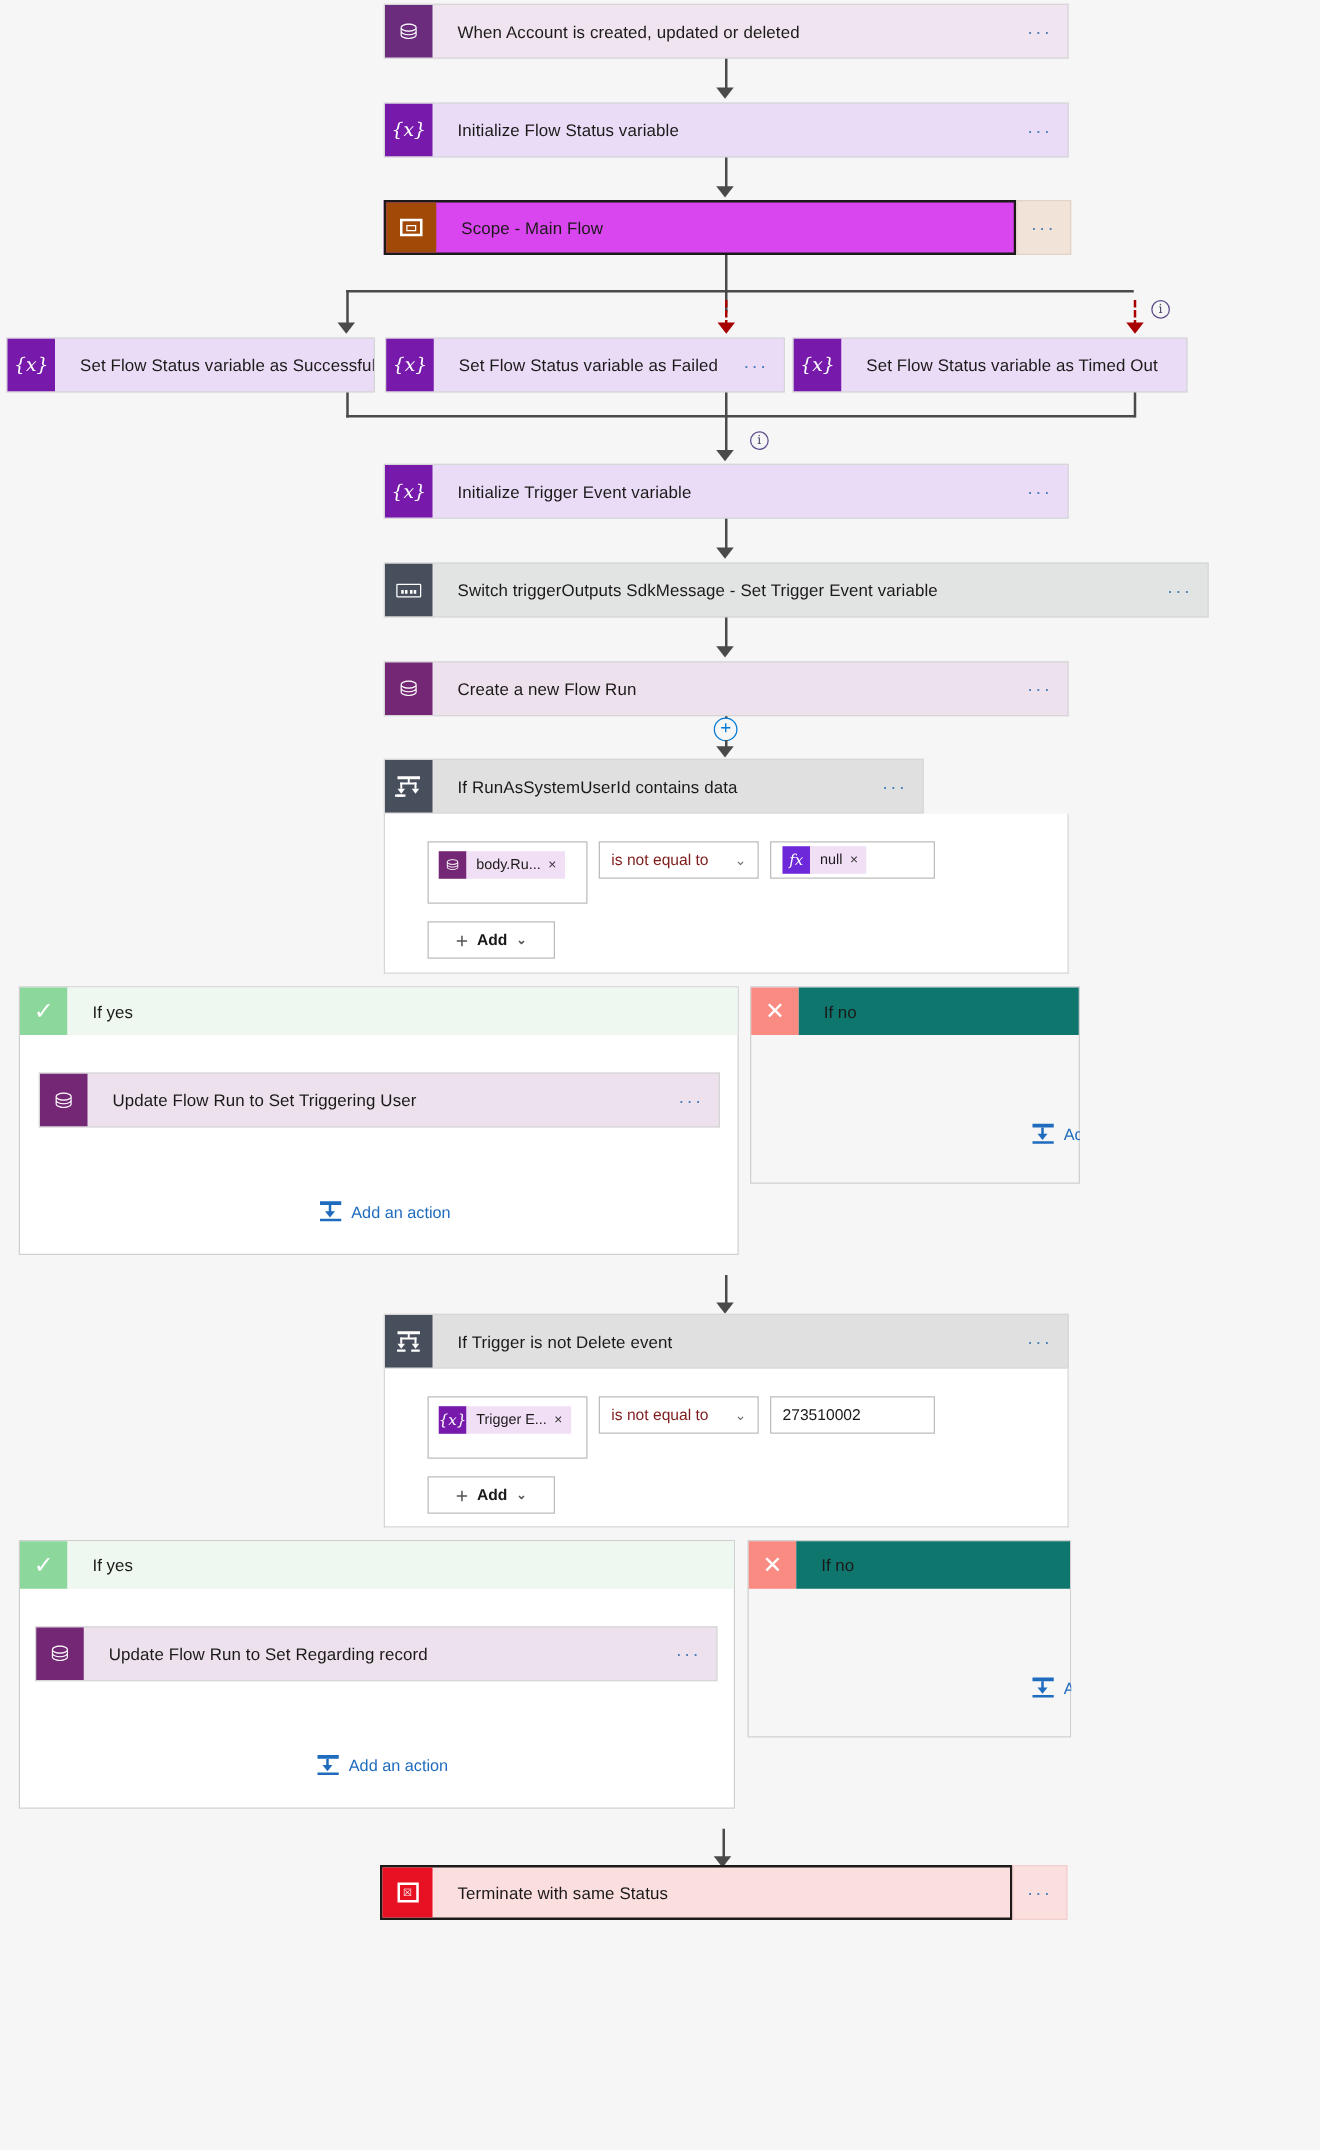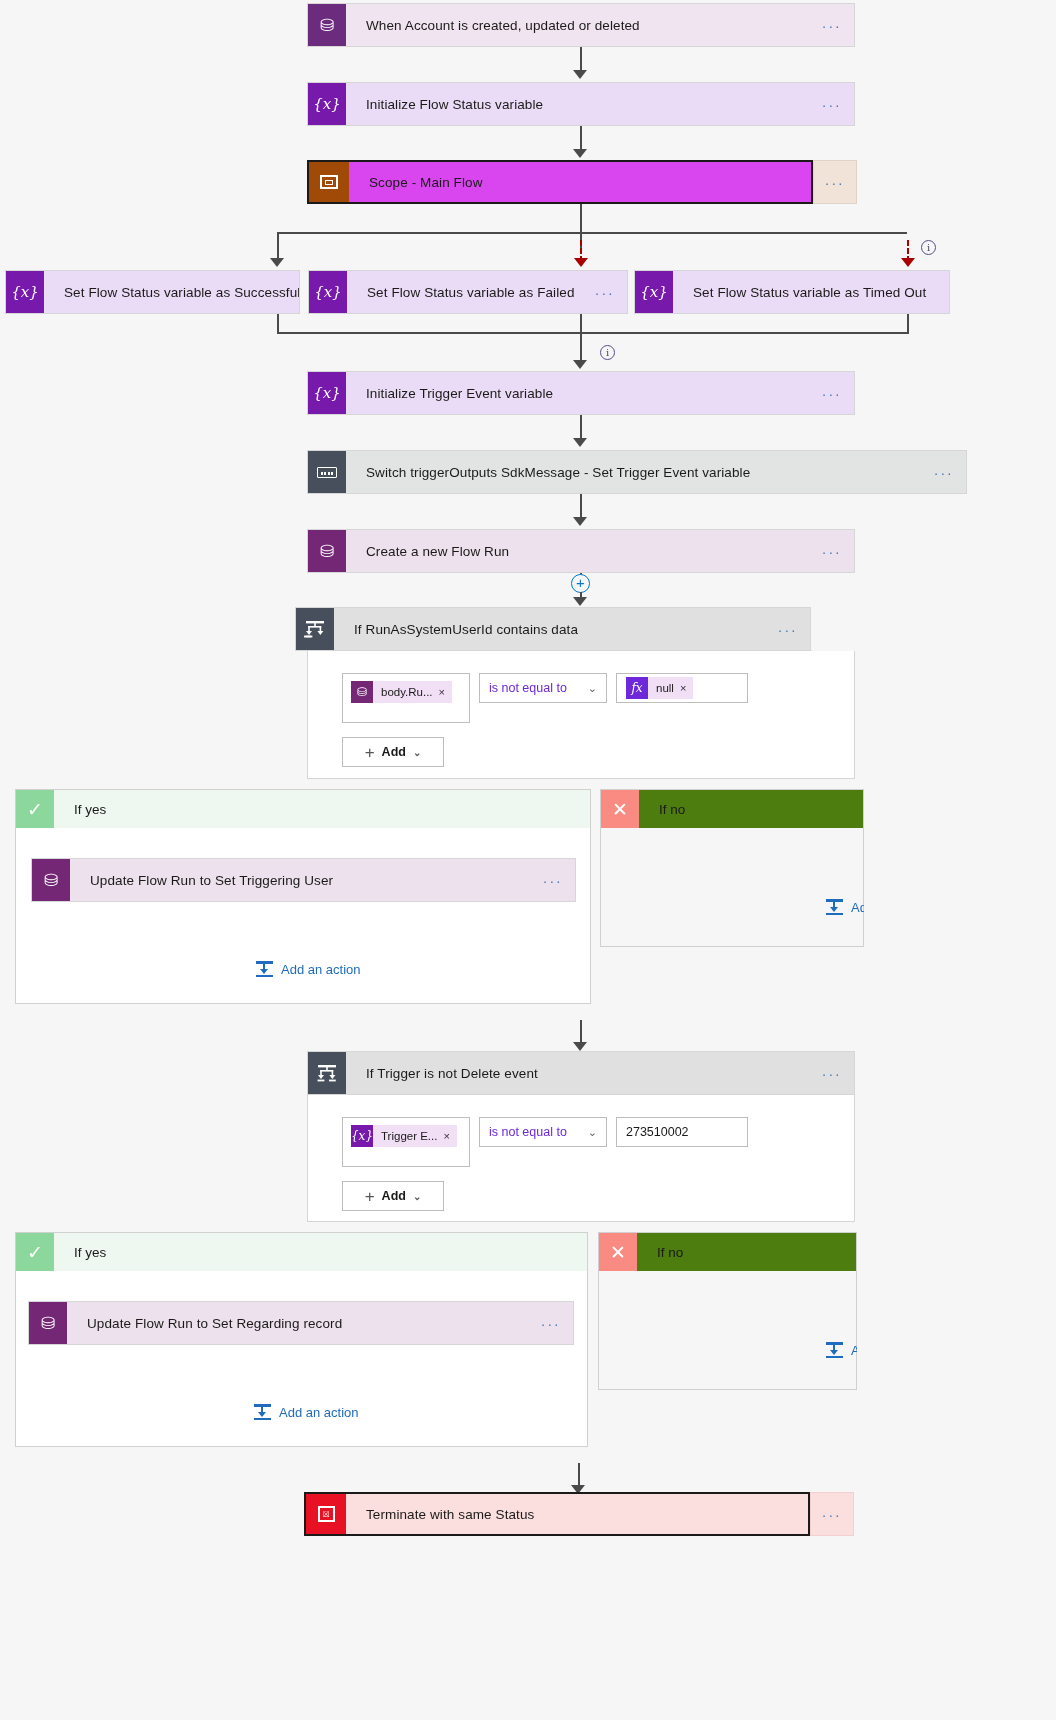--- a/index.html
+++ b/index.html
@@ -157,21 +157,21 @@
   .token .tico {
     width: 22px; height: 22px; display: flex; align-items: center; justify-content: center;
     color: #fff; font-size: 12px;
   }
   .token .tx { padding: 0 6px 0 8px; white-space: nowrap; }
   .token .cl { padding-right: 7px; color: #333; font-size: 11px; }
   .tico-db { background: #742774; }
   .tico-fx { background: #6d28d9; font-style: italic; font-family: "DejaVu Serif", serif; font-size: 11px; }
   .tico-var { background: #7719aa; font-style: italic; font-family: "DejaVu Serif", serif; font-size: 11px; }
   .chev { color: #666; font-size: 11px; }
-  .opt { font-size: 12.5px; color: #6d28d9; }
+  .opt { font-size: 12.5px; color: #7f1d1d; }
   .plaintxt { font-size: 12.5px; color: #1b1a19; padding-left: 10px; }
 
   .addbtn {
     margin: 14px 0 0 34px;
     width: 102px; height: 30px;
     border: 1px solid #bdbdbd; background: #fff;
     display: flex; align-items: center; justify-content: center; gap: 7px;
     font-size: 12.5px; font-weight: bold; color: #1b1a19;
   }
   .addbtn .pl { font-size: 17px; font-weight: 300; color: #555; line-height: 1; }
@@ -181,21 +181,21 @@
   .pane { position: absolute; border: 1px solid #d0d0d0; background: #fff; }
   .panehdr { display: flex; align-items: stretch; height: 38px; }
   .panehdr .mark {
     width: 38px; min-width: 38px; display: flex; align-items: center; justify-content: center;
     color: #fff; font-size: 19px;
   }
   .panehdr .lbl { flex: 1; display: flex; align-items: center; padding-left: 20px; font-size: 13.5px; }
   .yes .mark { background: #8cd79c; }
   .yes .lbl  { background: #eef8f0; }
   .no  .mark { background: #f98b83; }
-  .no  .lbl  { background: #4d7c0f; }
+  .no  .lbl  { background: #0f766e; }
   .pane-empty { background: #f6f6f6; }
 
   .addaction {
     position: absolute;
     display: flex; align-items: center; gap: 8px;
     color: #1f6bbd; font-size: 13px;
   }
   .aa-ico { position: relative; width: 17px; height: 16px; }
   .aa-ico .bar { position: absolute; left: 0; width: 17px; height: 2.5px; background: #1f6bbd; }
   .aa-ico .top { top: 0; }
@@ -312,21 +312,21 @@
         <span class="g-db">⛁</span>
       </div>
     <div class="ttl">Create a new Flow Run</div>
     <div class="dots">...</div>
   </div>
   <div class="ln v" style="left:580px; top:573px; height:12px;"></div>
   <div class="plusnode" style="left:571px; top:574px;">+</div>
   <div class="ln v" style="left:580px; top:592px; height:8px;"></div>
   <div class="arrow" style="left:573px; top:597px;"></div>
 
-  <div class="card c-cond" style="left:295px; top:607px; width:516px;">
+  <div class="card c-cond" style="left:307px; top:607px; width:432px;">
     <div class="ico">
       <svg width="22" height="18" viewBox="0 0 22 18">
         <rect x="2" y="1" width="18" height="2.4" fill="#fff"></rect>
         <rect x="10.2" y="3" width="1.6" height="4" fill="#fff"></rect>
         <rect x="4.2" y="6" width="1.6" height="5" fill="#fff"></rect>
         <rect x="15.6" y="6" width="1.6" height="5" fill="#fff"></rect>
         <rect x="4.2" y="6" width="13" height="1.6" fill="#fff"></rect>
         <polygon points="2,11 8,11 5,15" fill="#fff"></polygon>
         <polygon points="13.4,11 19.4,11 16.4,15" fill="#fff"></polygon>
         <rect x="1.6" y="15.6" width="6.8" height="1.8" fill="#fff"></rect>

